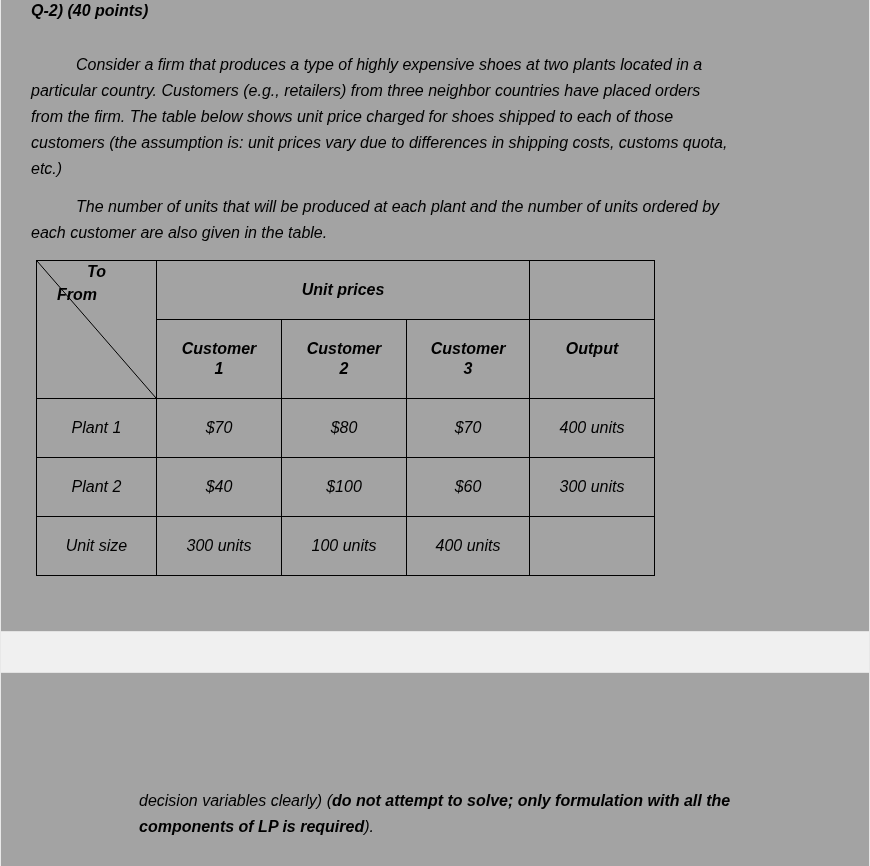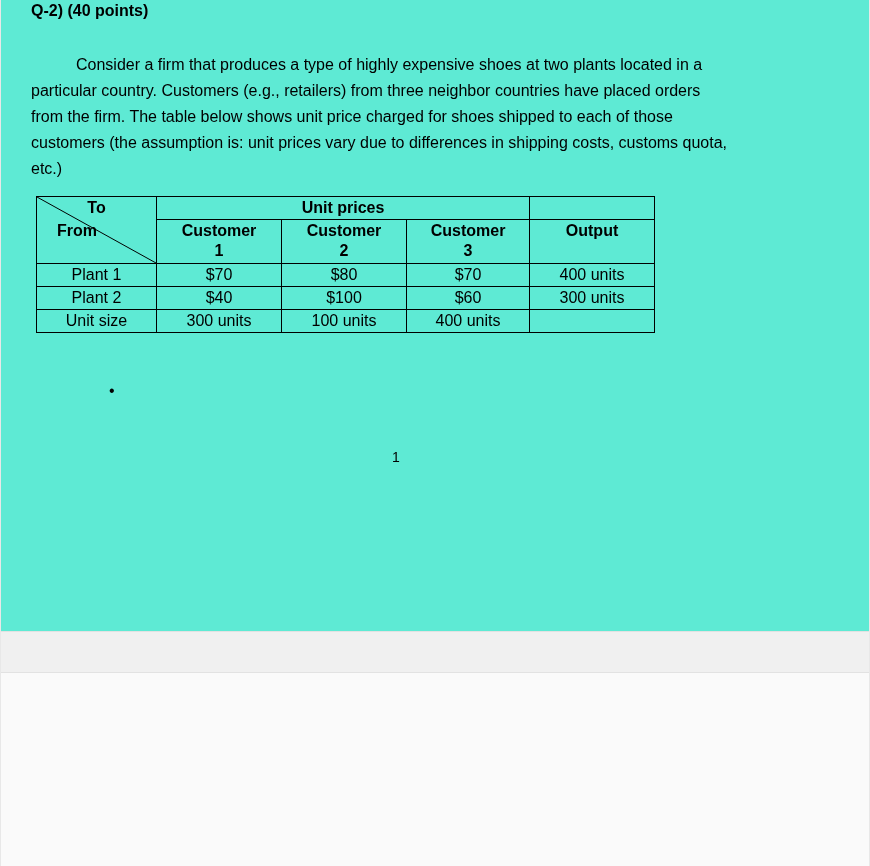--- a/index.html
+++ b/index.html
@@ -12,23 +12,24 @@
     font-family: "Liberation Sans", "DejaVu Sans", sans-serif;
     color: #000;
   }
   .viewport {
     width: 870px;
     height: 866px;
     border-left: 1px solid #e8e8e8;
     border-right: 1px solid #e8e8e8;
   }
   .page {
-    background: #5eead4;
+    background: #a3a3a3;
     width: 100%;
     position: relative;
+    font-style: italic;
   }
   .page1 {
     height: 631px;
     padding: 2px 0 0 30px;
     overflow: hidden;
   }
   .page2 {
     height: 193px;
     padding: 115px 0 0 138px;
     overflow: hidden;
@@ -61,21 +62,21 @@
     margin-top: 14px;
     margin-left: 5px;
     border-collapse: collapse;
     table-layout: fixed;
     width: 618px;
     font-size: 16px;
   }
   table.price-table th,
   table.price-table td {
     border: 1px solid #000;
-    padding: 1px 2px;
+    padding: 19px 2px;
     text-align: center;
     line-height: 20px;
   }
   table.price-table th { font-weight: bold; }
   .hrow2 th { vertical-align: top; height: 44px; }
   .corner-cell {
     position: relative;
     padding: 0 !important;
   }
   .corner-cell .diag {
@@ -128,20 +129,21 @@
 <body>
 
 <div class="viewport">
 
   <div class="page page1">
 
     <h1 class="q-header">Q-2) (40 points)</h1>
 
     <p class="para p1">Consider a firm that produces a type of highly expensive shoes at two plants located in a particular country. Customers (e.g., retailers) from three neighbor countries have placed orders from the firm. The table below shows unit price charged for shoes shipped to each of those customers (the assumption is: unit prices vary due to differences in shipping costs, customs quota, etc.)</p>
 
+    <p class="para p2">The number of units that will be produced at each plant and the number of units ordered by each customer are also given in the table.</p>
 
     <table class="price-table">
       <colgroup>
         <col style="width:120px">
         <col style="width:125px">
         <col style="width:125px">
         <col style="width:123px">
         <col style="width:125px">
       </colgroup>
       <tbody>
@@ -200,14 +202,17 @@
     <div class="bullet-row">
       <span class="bullet-marker">•</span>
     </div>
 
     <div class="page-number">1</div>
 
   </div>
 
   <div class="page-gap"></div>
 
+  <div class="page page2">
+    <p class="cont-para"><span>decision variables clearly) (</span><b>do not attempt to solve; only formulation with all the components of LP is required</b><span>).</span></p>
+  </div>
 
 </div>
 
 </body></html>

